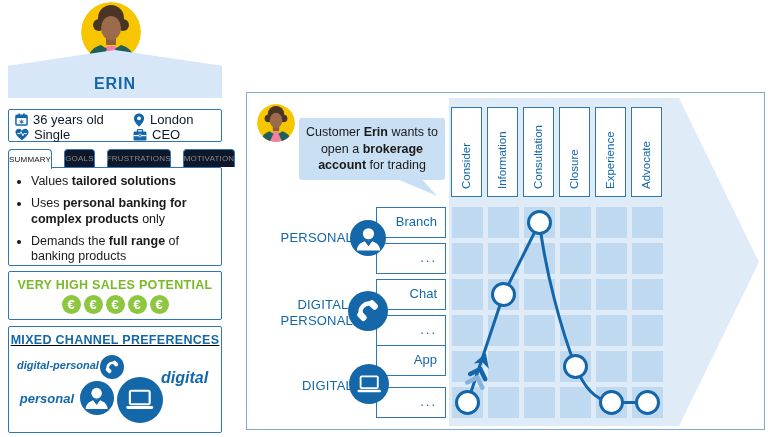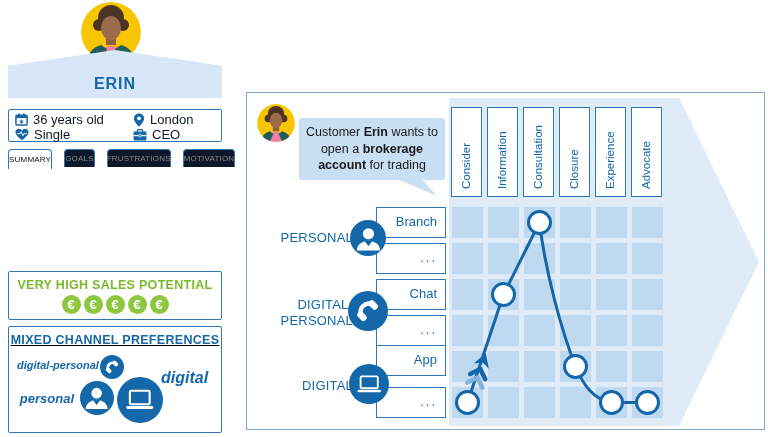--- a/index.html
+++ b/index.html
@@ -127,20 +127,27 @@
     </div>
   </div>
 
   <div class="tabs">
     <div class="tab t1 active">SUMMARY</div>
     <div class="tab t2">GOALS</div>
     <div class="tab t3">FRUSTRATIONS</div>
     <div class="tab t4">MOTIVATION</div>
   </div>
 
+  <div class="panel-box summary">
+    <ul>
+      <li><span>Values </span><b>tailored solutions</b></li>
+      <li><span>Uses </span><b>personal banking for complex products</b><span> only</span></li>
+      <li><span>Demands the </span><b>full range</b><span> of banking products</span></li>
+    </ul>
+  </div>
 
   <div class="panel-box sales">
     <div class="sales-title">VERY HIGH SALES POTENTIAL</div>
     <div class="coins">
         <span class="coin">€</span>
         <span class="coin">€</span>
         <span class="coin">€</span>
         <span class="coin">€</span>
         <span class="coin">€</span>
       </div>

